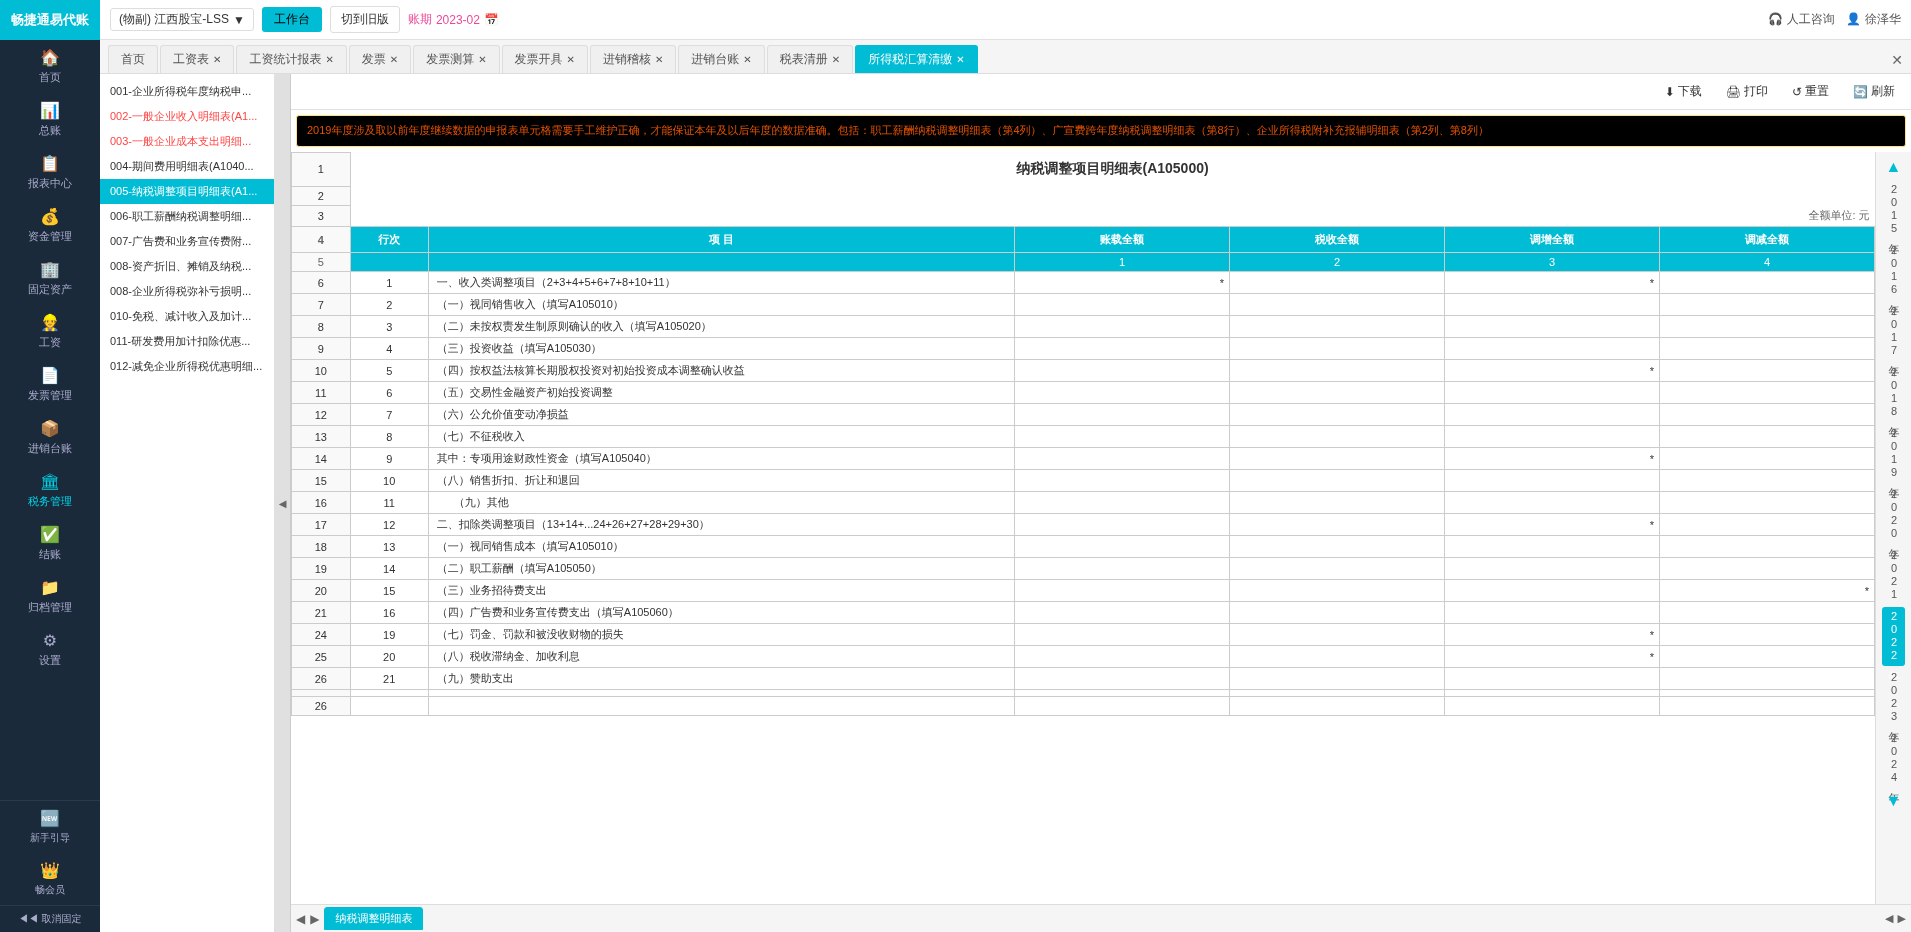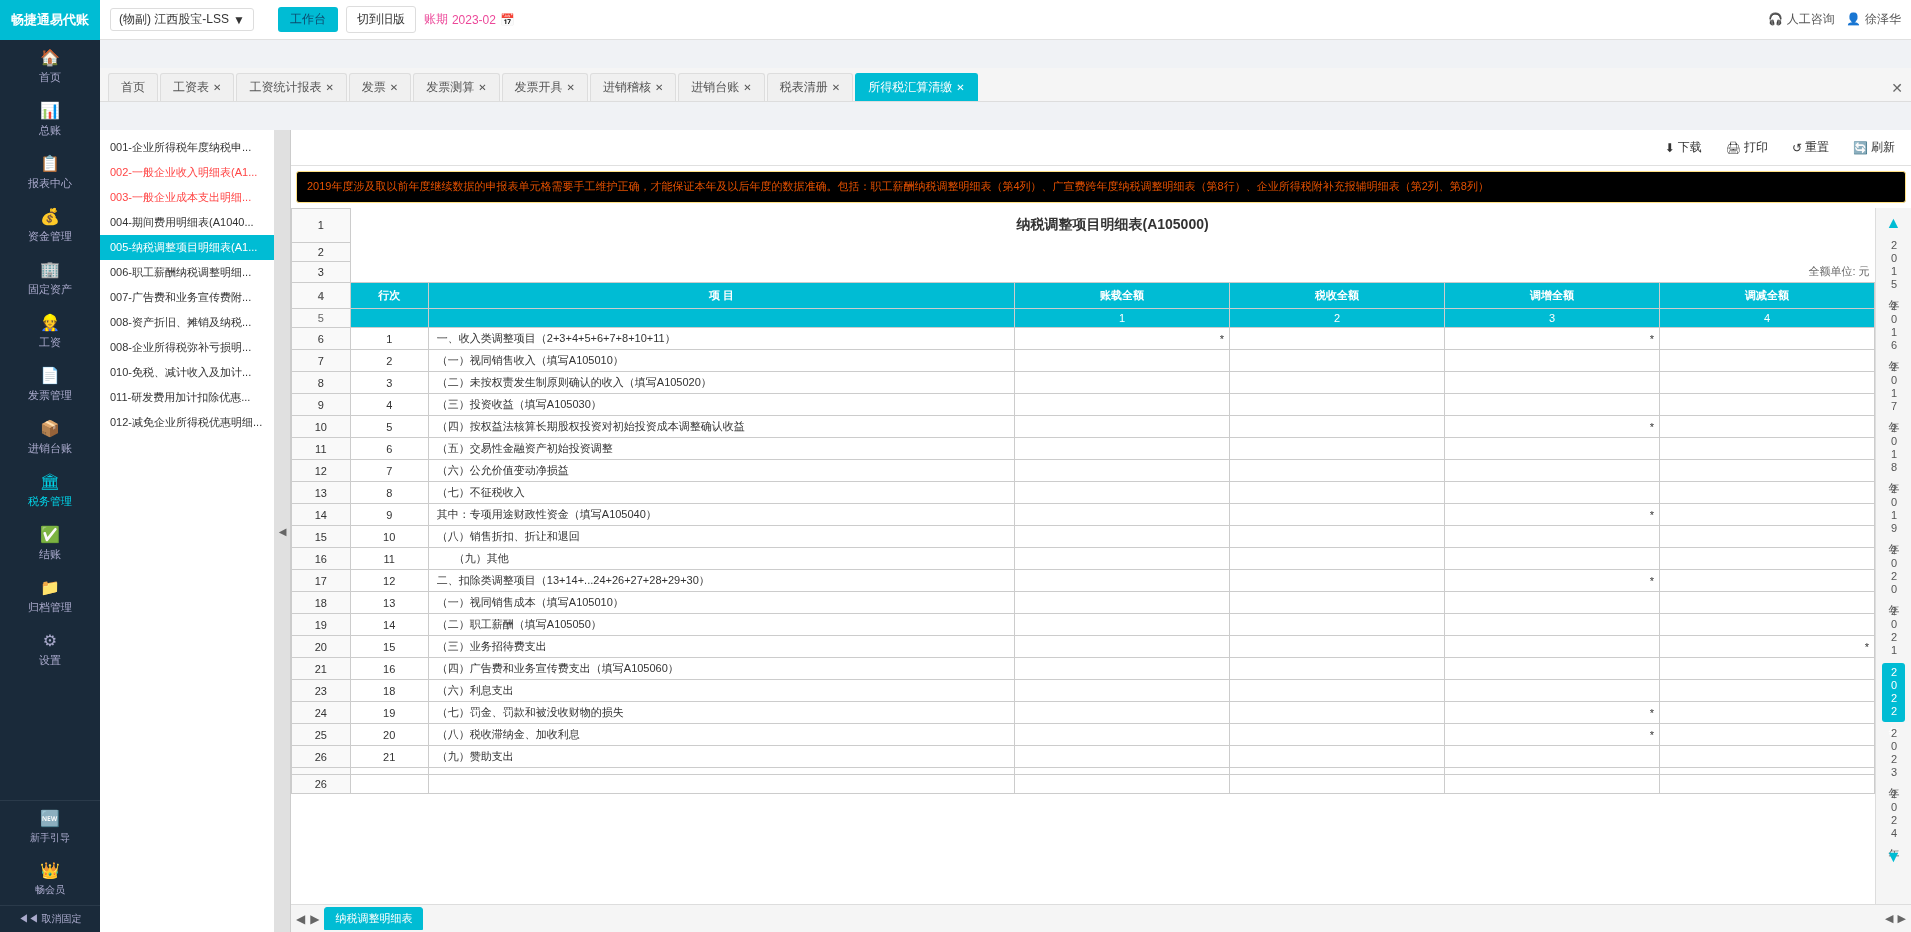--- a/index.html
+++ b/index.html
@@ -9,26 +9,26 @@
     .sidebar { width: 100px; background: #1a2a3a; display: flex; flex-direction: column; color: #cdd; flex-shrink: 0; }
     .sidebar-logo { background: #00bcd4; color: white; text-align: center; padding: 10px 5px; font-size: 13px; font-weight: bold; height: 40px; display: flex; align-items: center; justify-content: center; }
     .sidebar-item { display: flex; flex-direction: column; align-items: center; padding: 8px 4px; cursor: pointer; color: #aac; font-size: 11px; gap: 3px; }
     .sidebar-item.active { color: #00d4e8; }
     .sidebar-item .icon { font-size: 16px; }
     .sidebar-bottom { margin-top: auto; border-top: 1px solid #2a3a4a; }
     .sidebar-bottom .sidebar-item { font-size: 10px; }
     .pin-btn { display: flex; align-items: center; justify-content: center; padding: 6px; color: #aac; font-size: 10px; cursor: pointer; border-top: 1px solid #2a3a4a; gap: 3px; }
 
     
-    .main { flex: 1; display: flex; flex-direction: column; overflow: hidden; gap: 28px; }
+    .main { flex: 1; display: flex; flex-direction: column; overflow: hidden; }
 
     
     .topbar { height: 40px; background: white; display: flex; align-items: center; padding: 0 10px; border-bottom: 1px solid #e0e0e0; gap: 8px; flex-shrink: 0; }
     .company-select { display: flex; align-items: center; gap: 4px; border: 1px solid #ddd; border-radius: 3px; padding: 2px 8px; font-size: 12px; cursor: pointer; color: #333; }
-    .workbench-btn { background: #00bcd4; color: #0c4a6e; border: none; padding: 4px 12px; border-radius: 3px; cursor: pointer; font-size: 12px; margin-left: 16px; }
+    .workbench-btn { background: #00bcd4; color: #000000; border: none; padding: 4px 12px; border-radius: 3px; cursor: pointer; font-size: 12px; }
     .back-btn { background: white; color: #333; border: 1px solid #ddd; padding: 4px 10px; border-radius: 3px; cursor: pointer; font-size: 12px; }
     .period-label { color: #ec4899; font-size: 12px; display: flex; align-items: center; gap: 4px; }
     .topbar-right { margin-left: auto; display: flex; align-items: center; gap: 12px; color: #555; font-size: 12px; }
 
     
     .tabbar { height: 34px; background: #f5f5f5; display: flex; align-items: flex-end; padding: 0 0 0 8px; border-bottom: 1px solid #ddd; flex-shrink: 0; overflow-x: auto; }
     .tab { padding: 5px 12px; font-size: 12px; cursor: pointer; border: 1px solid #ddd; border-bottom: none; background: #f0f0f0; color: #555; white-space: nowrap; display: flex; align-items: center; gap: 4px; margin-right: 2px; border-radius: 3px 3px 0 0; }
     .tab.active { background: #00bcd4; color: white; border-color: #00bcd4; }
     .tab .close-x { font-size: 10px; cursor: pointer; }
     .tab-close-all { margin-left: auto; padding: 5px 8px; cursor: pointer; font-size: 14px; color: #666; }
@@ -447,29 +447,20 @@
               <tr class="data-row">
                 <td class="row-num-col">21</td>
                 <td class="line-col">16</td>
                 <td class="item-col">（四）广告费和业务宣传费支出（填写A105060）</td>
                 <td class="num-col"></td>
                 <td class="num-col"></td>
                 <td class="num-col"></td>
                 <td class="num-col"></td>
               </tr>
               <tr class="data-row">
-                <td class="row-num-col">23</td>
-                <td class="line-col">18</td>
-                <td class="item-col">（六）利息支出</td>
-                <td class="num-col"></td>
-                <td class="num-col"></td>
-                <td class="num-col"></td>
-                <td class="num-col"></td>
-              </tr>
-              <tr class="data-row">
                 <td class="row-num-col">24</td>
                 <td class="line-col">19</td>
                 <td class="item-col">（七）罚金、罚款和被没收财物的损失</td>
                 <td class="num-col"></td>
                 <td class="num-col"></td>
                 <td class="num-col">*</td>
                 <td class="num-col"></td>
               </tr>
               <tr class="data-row">
                 <td class="row-num-col">25</td>

